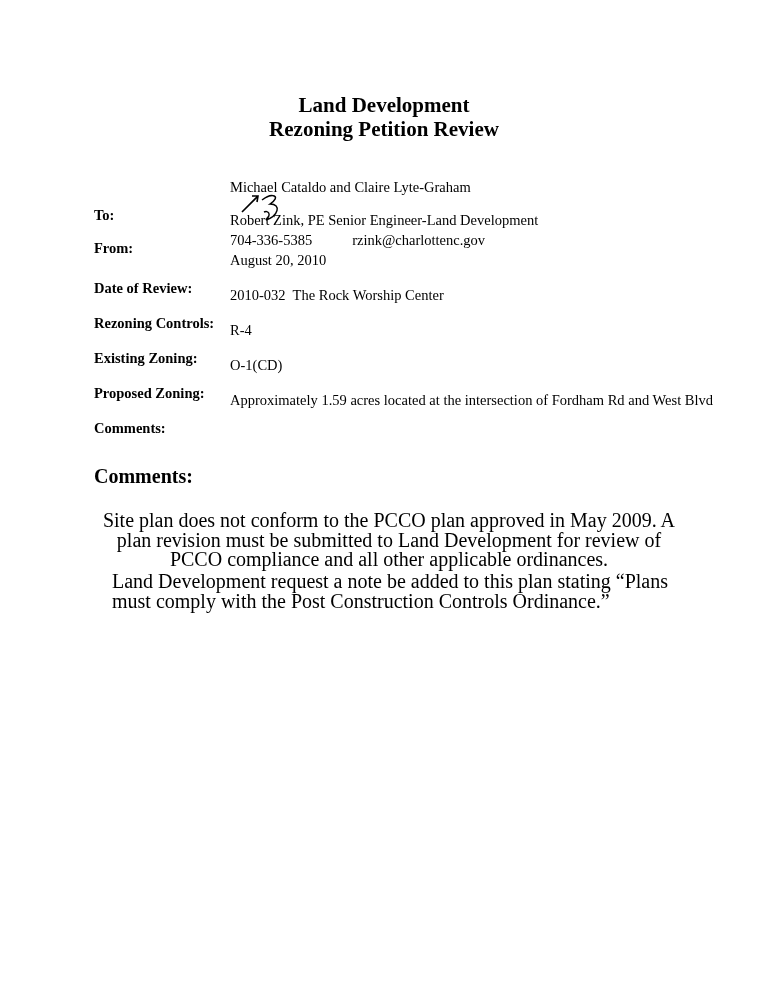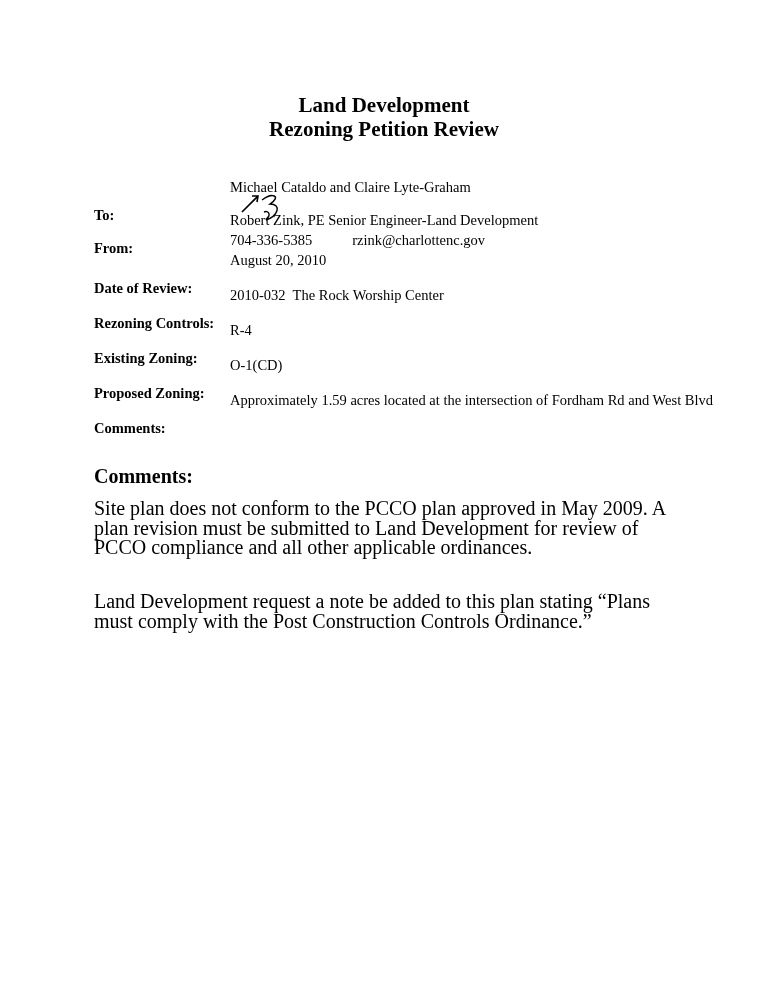--- a/index.html
+++ b/index.html
@@ -66,17 +66,17 @@
     <span class="val">O-1(CD)</span>
   </div>
 
   <div class="row" style="top:391px;">
     <span class="lbl">Comments:</span>
     <span class="val wrap" style="width:540px;">Approximately 1.59 acres located at the intersection of Fordham Rd and West Blvd</span>
   </div>
 
   <div class="para" style="top:467px; font-weight:bold;">Comments:</div>
 
-  <div class="para" style="top:499px;">Site plan does not conform to the PCCO plan approved in May 2009.  A plan revision must be submitted to Land Development for review of PCCO compliance and all other applicable ordinances.</div>
+  <div class="para" style="top:511px;text-align:center;">Site plan does not conform to the PCCO plan approved in May 2009.  A plan revision must be submitted to Land Development for review of PCCO compliance and all other applicable ordinances.</div>
 
-  <div class="para" style="top:592px;">Land Development request a note be added to this plan stating “Plans must comply with the Post Construction Controls Ordinance.”</div>
+  <div class="para" style="top:572px;margin-left:18px;">Land Development request a note be added to this plan stating “Plans must comply with the Post Construction Controls Ordinance.”</div>
 
 </div>
 
 </body></html>

